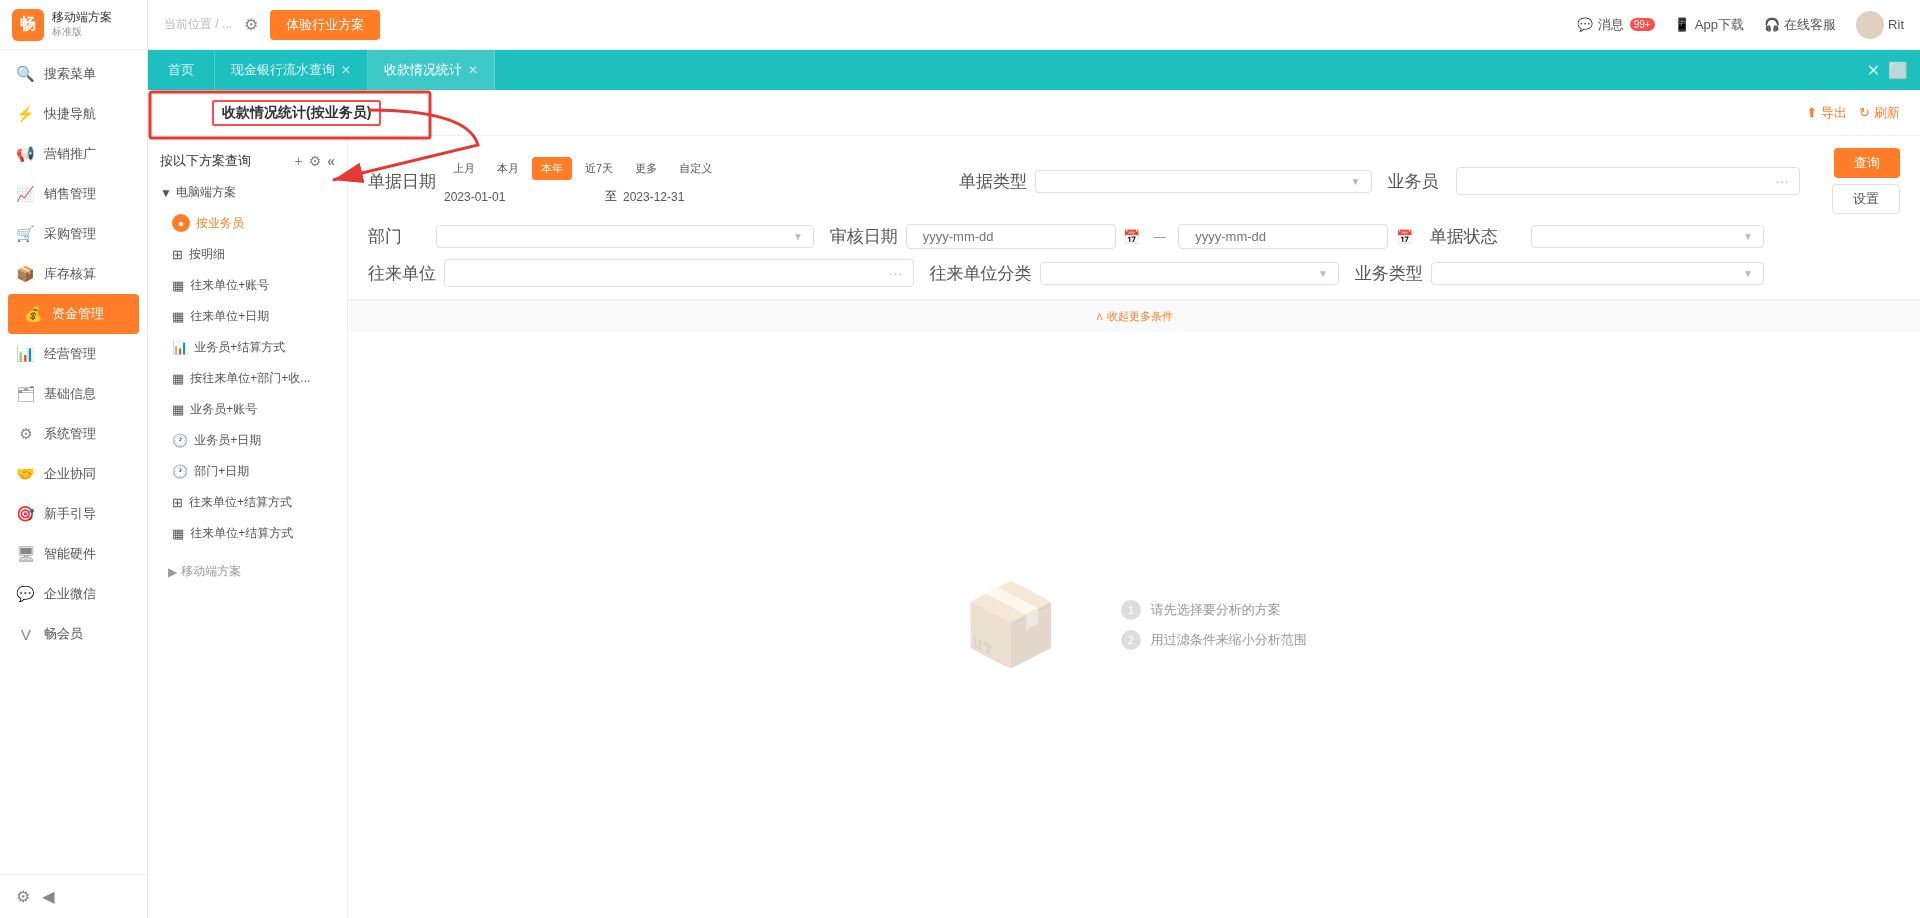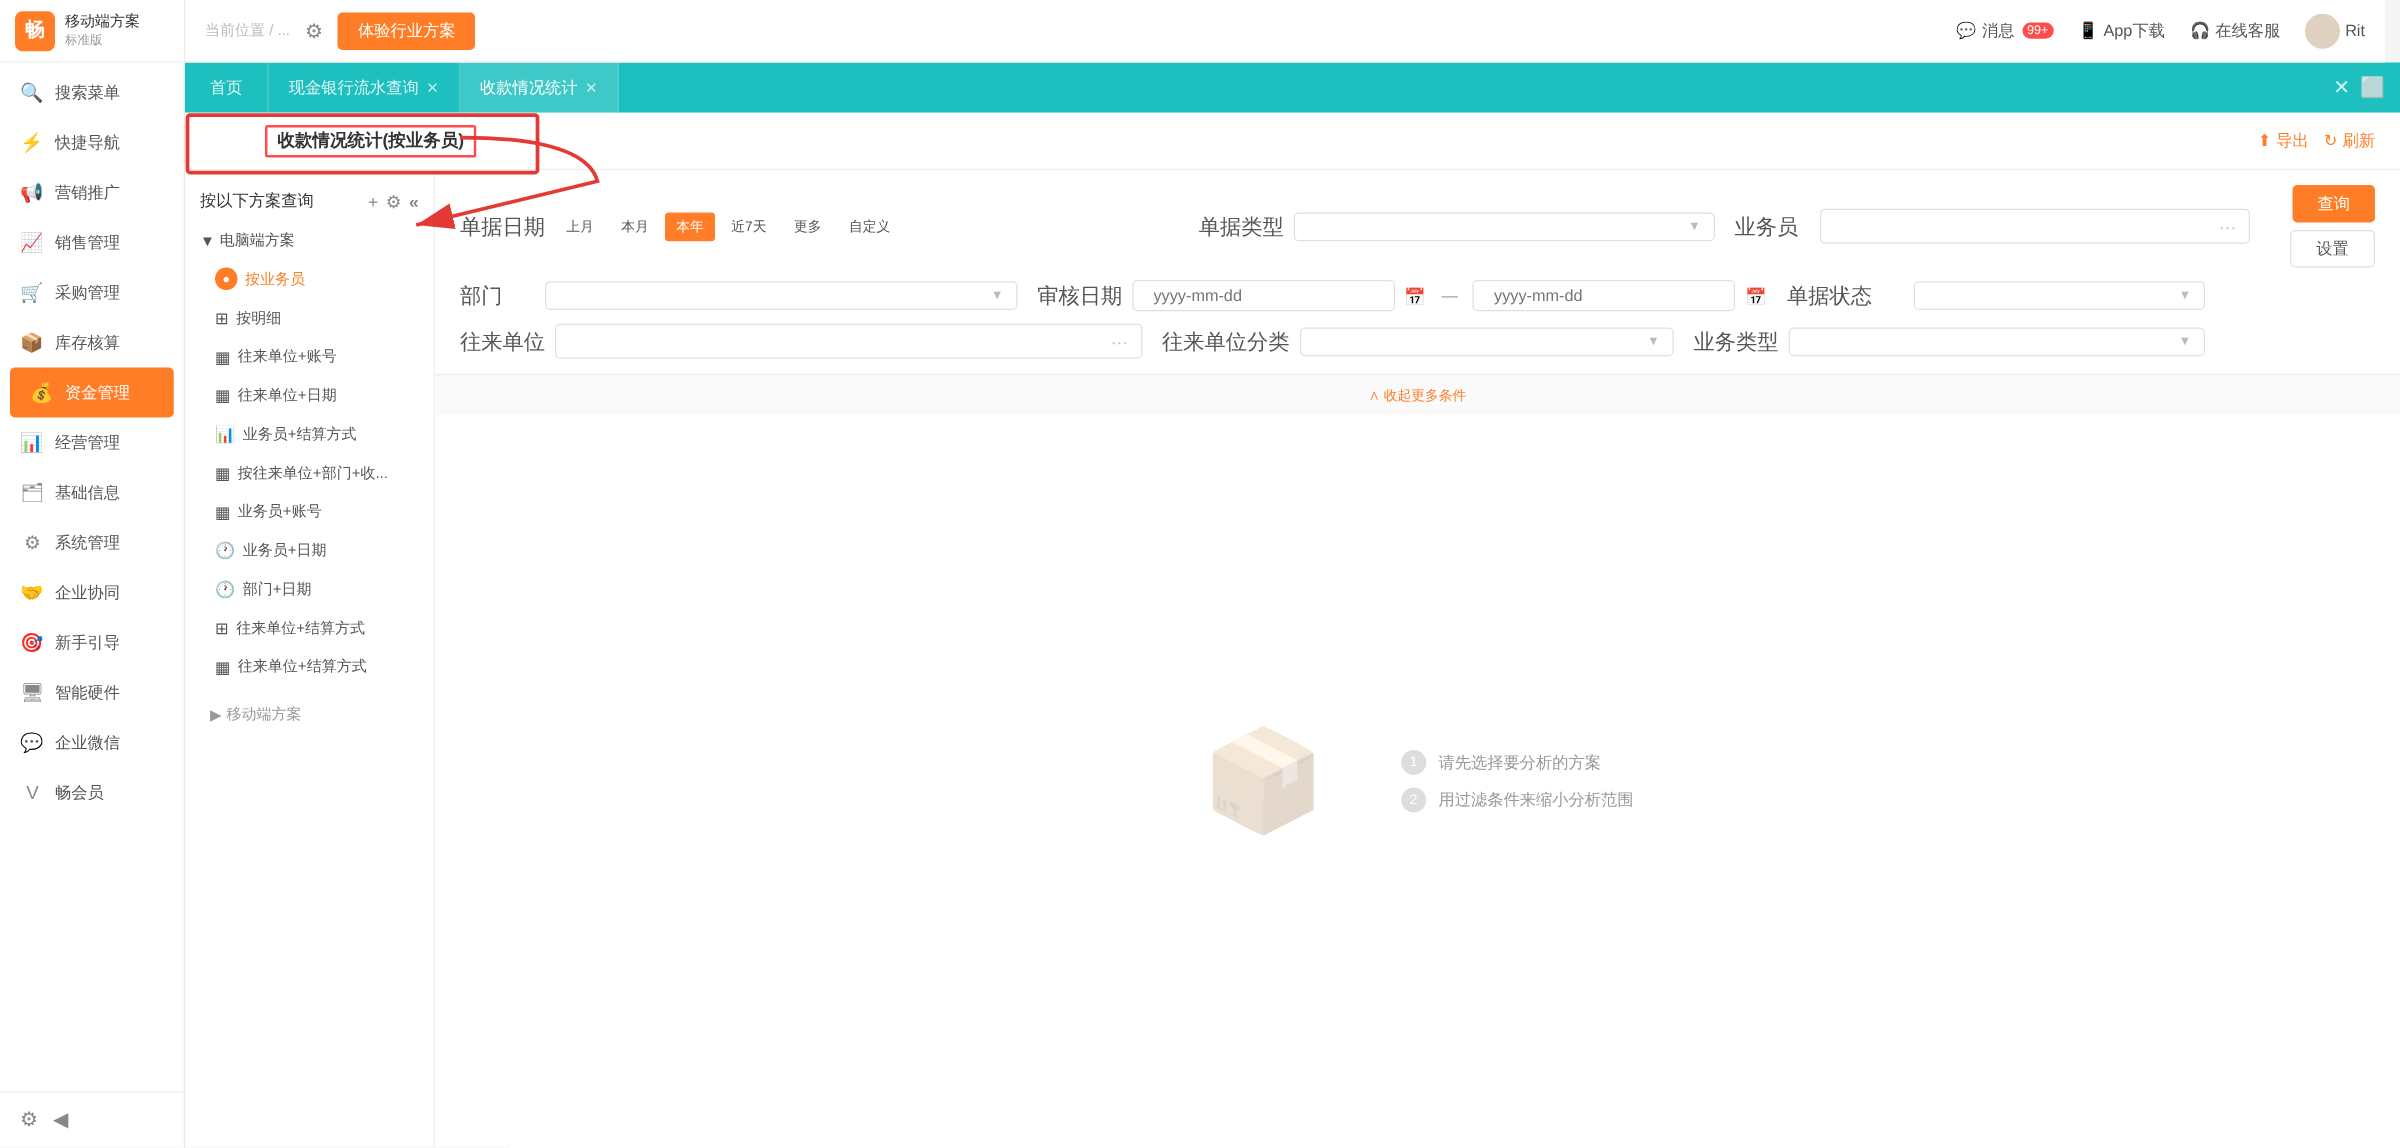--- a/index.html
+++ b/index.html
@@ -32,21 +32,21 @@
     .nav-icon { width: 20px; height: 20px; margin-right: 8px; display: flex; align-items: center; justify-content: center; font-size: 15px; color: #888; }
     .nav-label { font-size: 13px; }
     .sidebar-bottom {
       padding: 12px 16px; border-top: 1px solid #f0f0f0;
       display: flex; gap: 12px; align-items: center;
     }
     .sidebar-bottom-icon { color: #888; cursor: pointer; font-size: 16px; }
 
     
     .header {
-      position: fixed; left: 148px; top: 0; right: 12px; height: 50px;
+      position: fixed; left: 148px; top: 0; right: 0; height: 50px;
       background: #fff; border-bottom: 1px solid #e8e8e8; z-index: 99;
       display: flex; align-items: center; justify-content: space-between; padding: 0 16px;
     }
     .header-left { display: flex; align-items: center; gap: 12px; }
     .breadcrumb-area { display: flex; align-items: center; gap: 8px; }
     .header-gear { color: #888; font-size: 16px; cursor: pointer; }
     .header-trial-btn {
       background: #ff7d26; color: #fff; border: none; border-radius: 4px;
       padding: 6px 16px; font-size: 13px; cursor: pointer;
     }
@@ -419,20 +419,25 @@
             <span class="filter-label">单据日期</span>
             <div style="display:flex;flex-direction:column;gap:4px;flex:1;">
               <div class="date-range-btns">
                 <button class="date-btn">上月</button>
                 <button class="date-btn">本月</button>
                 <button class="date-btn active">本年</button>
                 <button class="date-btn">近7天</button>
                 <button class="date-btn">更多</button>
                 <button class="date-btn">自定义</button>
               </div>
+              <div class="date-input-row">
+                <input class="date-input" value="2023-01-01" readonly="" style="border: none; background: none; color: rgb(85, 85, 85); font-size: 12px; padding: 0px;">
+                <span>至</span>
+                <input class="date-input" value="2023-12-31" readonly="" style="border: none; background: none; color: rgb(85, 85, 85); font-size: 12px; padding: 0px;">
+              </div>
             </div>
           </div>
 
           <div class="filter-item" style="flex:1.5;margin-left:25px;">
             <span class="filter-label">单据类型</span>
             <div class="filter-control">
               <span class="placeholder"></span>
               <span class="filter-control-arrow">▼</span>
             </div>
           </div>

